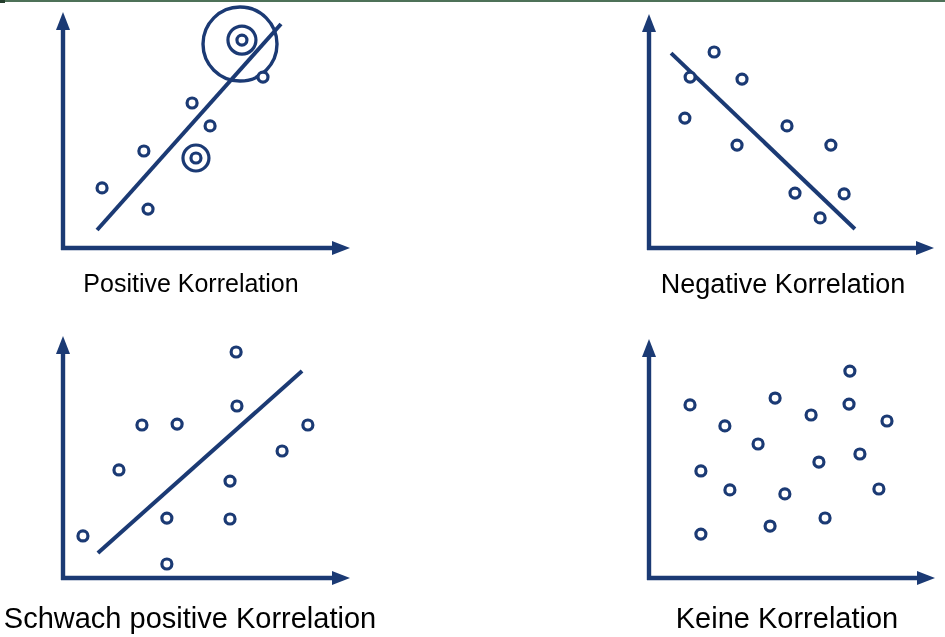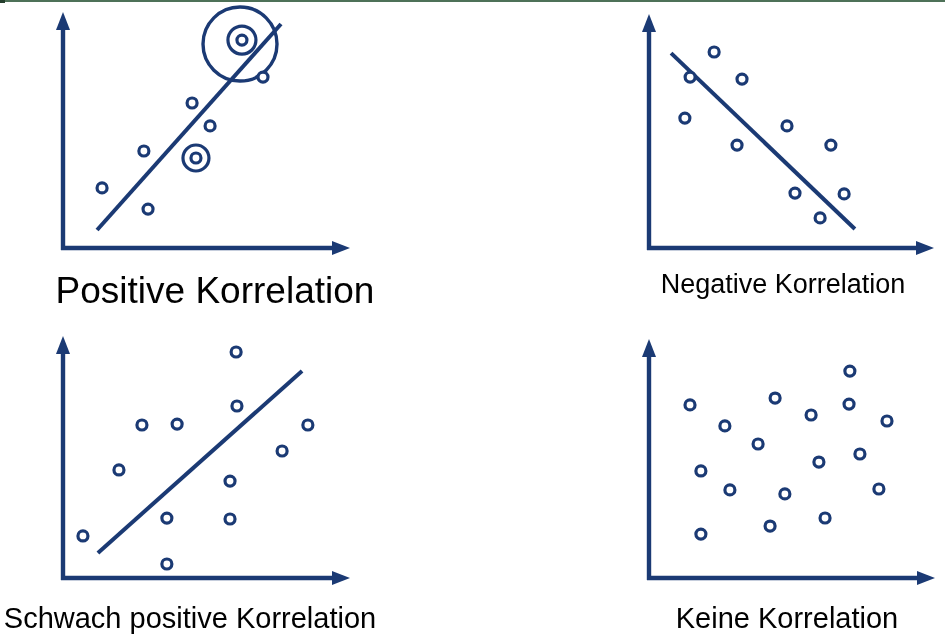--- a/index.html
+++ b/index.html
@@ -16,21 +16,21 @@
   .axis{stroke:var(--ink,#1b3a74);stroke-width:4.4;fill:none;}
   .trend{stroke:var(--ink,#1b3a74);stroke-width:4;fill:none;stroke-linecap:butt;}
   .arrowhead{fill:var(--ink,#1b3a74);stroke:none;}
   .point{fill:#ffffff;stroke:var(--ink,#1b3a74);stroke-width:3.2;}
   .point-ring{fill:none;stroke:var(--ink,#1b3a74);stroke-width:3.2;}
   .highlight-ring{fill:none;stroke:var(--ink,#1b3a74);stroke-width:3.4;}
   .caption{
     position:absolute;color:var(--label,#000);
     text-align:center;white-space:nowrap;line-height:1.25;
   }
-  .cap-tl{left:40px;top:268px;width:350px;font-size:37px;}
+  .cap-tl{left:16px;top:268px;width:350px;font-size:25px;}
   .cap-tr{left:608px;top:268px;width:350px;font-size:27px;}
   .cap-bl{left:-8px;top:600px;width:396px;font-size:29px;}
   .cap-br{left:612px;top:600px;width:350px;font-size:29px;}
 </style>
 </head>
 <body>
 
 <div class="page">
   <div class="top-border"></div>
   <div class="top-border-tip"></div>

